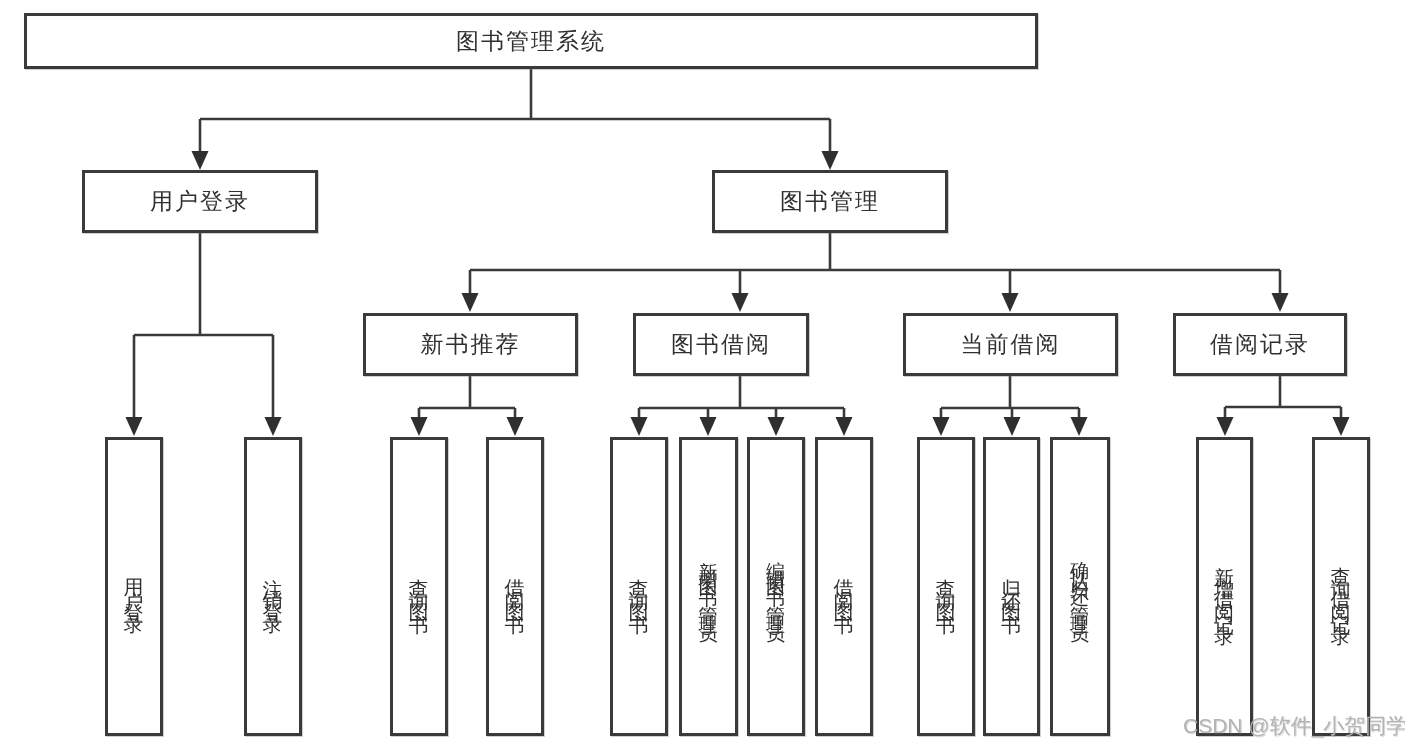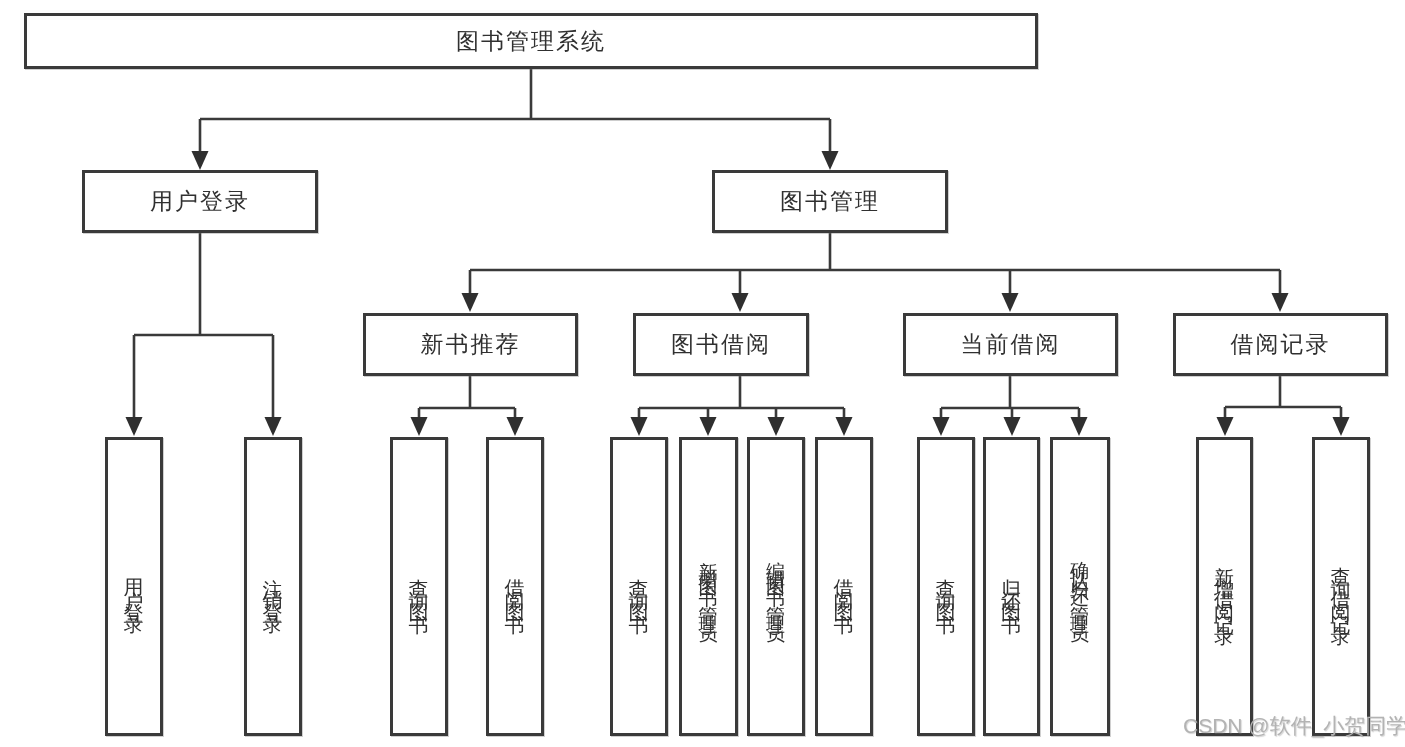--- a/index.html
+++ b/index.html
@@ -107,21 +107,21 @@
   </svg>
 
   <div class="node hnode root" style="left:24px;top:13px;width:1014px;height:56px">图书管理系统</div>
 
   <div class="node hnode" style="left:82px;top:170px;width:236px;height:63px">用户登录</div>
   <div class="node hnode" style="left:363px;top:313px;width:215px;height:63px">新书推荐</div>
 
   <div class="node hnode" style="left:712px;top:170px;width:236px;height:63px">图书管理</div>
   <div class="node hnode" style="left:633px;top:313px;width:176px;height:63px">图书借阅</div>
   <div class="node hnode" style="left:903px;top:313px;width:215px;height:63px">当前借阅</div>
-  <div class="node hnode" style="left:1173px;top:313px;width:215px;height:63px">借阅记录</div>
+  <div class="node hnode" style="left:1173px;top:313px;width:174px;height:63px">借阅记录</div>
 
   <div class="node vnode" style="left:105px;top:437px;width:58px;height:299px">用户登录</div>
   <div class="node vnode" style="left:244px;top:437px;width:58px;height:299px">注销登录</div>
 
   <div class="node vnode" style="left:390px;top:437px;width:58px;height:299px">查询图书</div>
   <div class="node vnode" style="left:486px;top:437px;width:58px;height:299px">借阅图书</div>
 
   <div class="node vnode" style="left:610px;top:437px;width:58px;height:299px">查询图书</div>
   <div class="node vnode long" style="left:679px;top:437px;width:59px;height:299px">新增图书（管理员）</div>
   <div class="node vnode long" style="left:747px;top:437px;width:58px;height:299px">编辑图书（管理员）</div>

